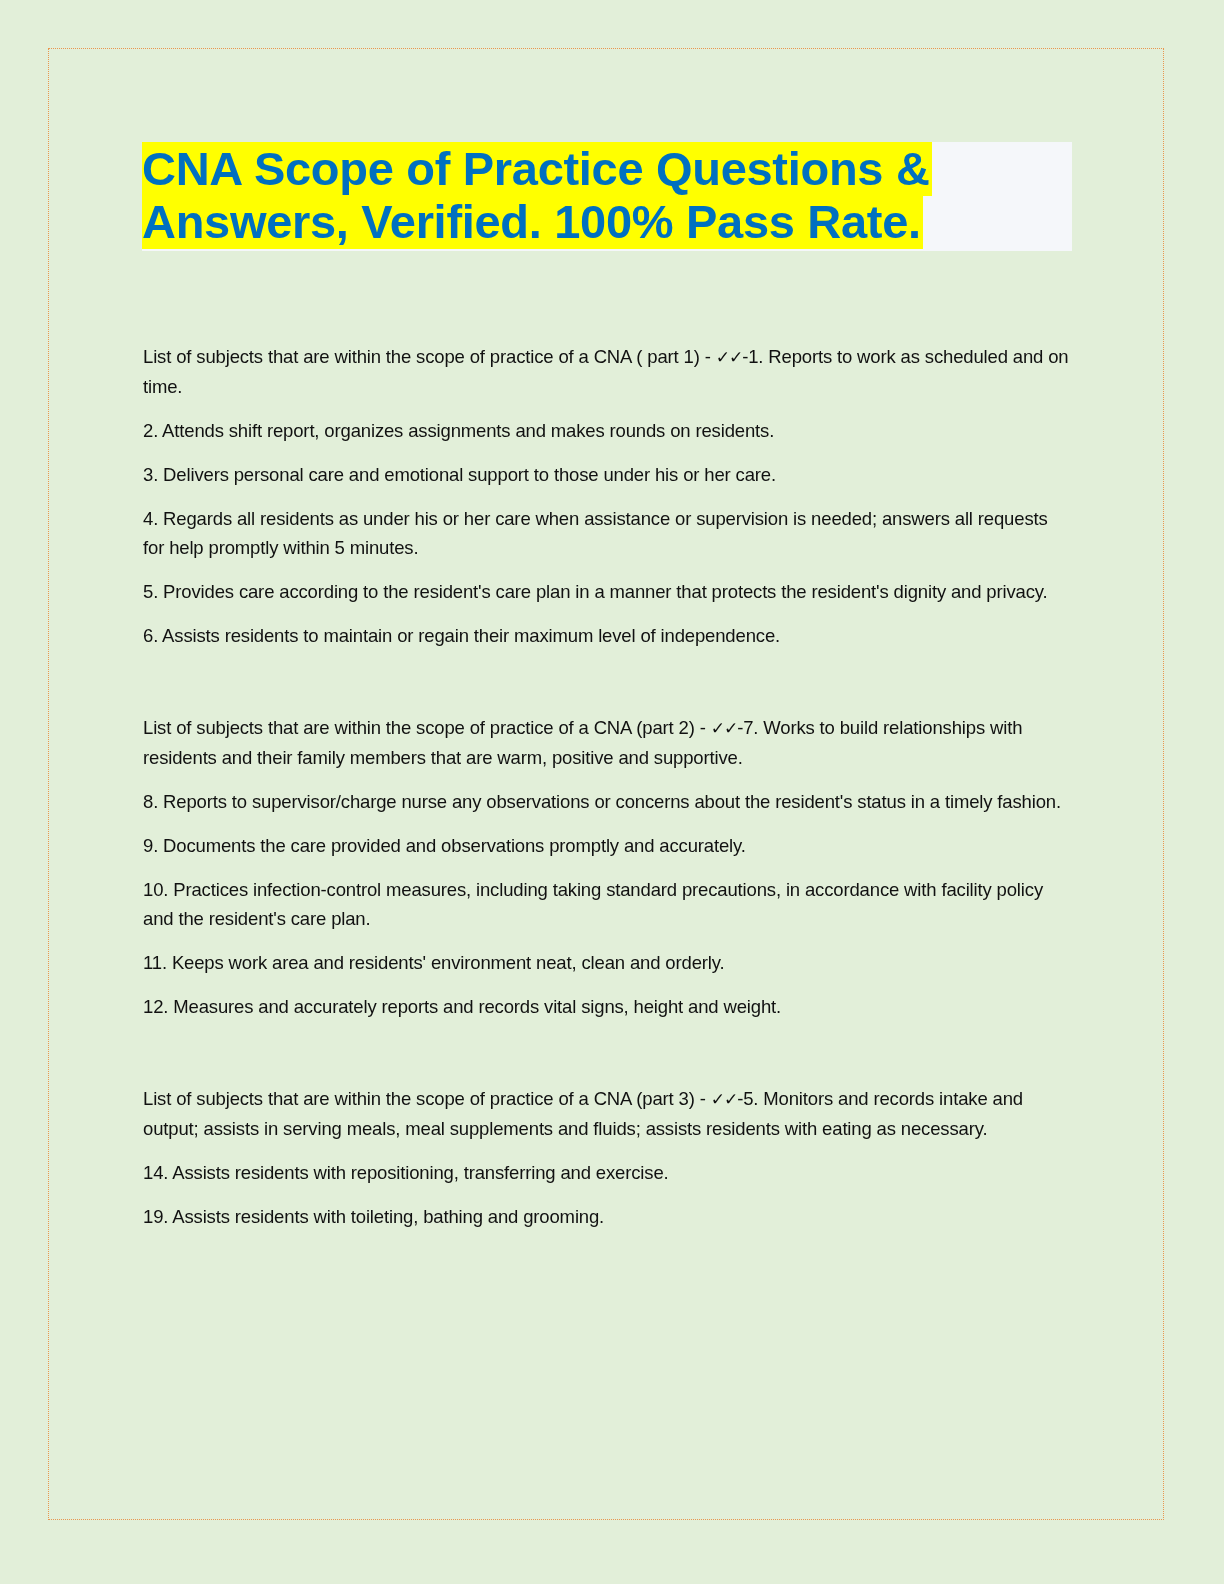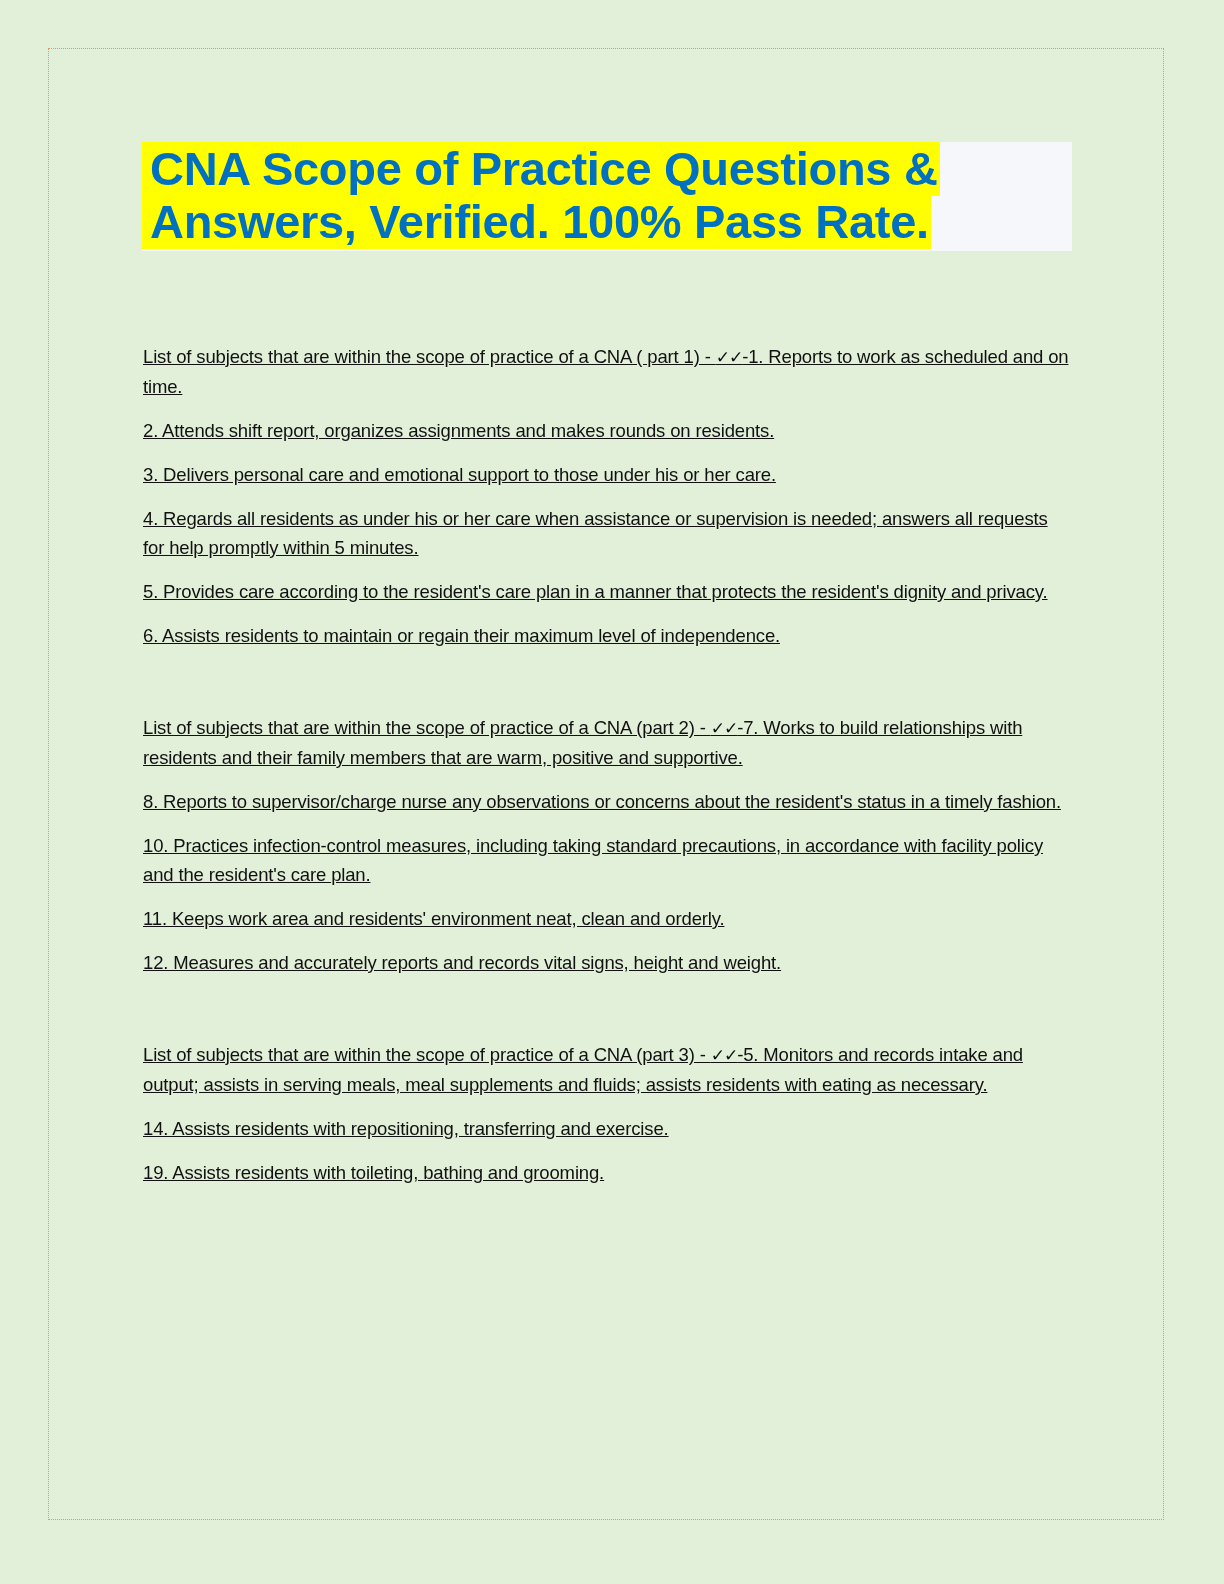--- a/index.html
+++ b/index.html
@@ -35,35 +35,34 @@
       margin: 0;
       font-family: "Liberation Sans", sans-serif;
       font-weight: bold;
       font-size: 47px;
       line-height: 53px;
       color: #0070c0;
       letter-spacing: -0.3px;
     }
     .title .hl {
       background: #ffff00;
-      padding: 0 2px 1px 8px;
+      padding: 0 2px 1px 0;
       box-decoration-break: clone;
       -webkit-box-decoration-break: clone;
     }
     .content {
       position: absolute;
       left: 143px;
       top: 342px;
       width: 930px;
       font-family: "Liberation Sans", sans-serif;
       font-size: 18.5px;
       line-height: 29px;
       color: #111;
       letter-spacing: -0.15px;
-      text-decoration: underline;
     }
     .para {
       margin: 0 0 15px 0;
     }
     .section-gap {
       height: 48px;
     }
     .check {
       font-family: "DejaVu Sans", sans-serif;
       font-weight: bold;
@@ -89,20 +88,21 @@
     <p class="para">4. Regards all residents as under his or her care when assistance or supervision is needed; answers all requests for help promptly within 5 minutes.</p>
     <p class="para">5. Provides care according to the resident's care plan in a manner that protects the resident's dignity and privacy.</p>
     <p class="para">6. Assists residents to maintain or regain their maximum level of independence.</p>
   </div>
 
   <div class="section-gap"></div>
 
   <div>
     <p class="para"><span>List of subjects that are within the scope of practice of a CNA (part 2) - </span><span class="check">✓✓</span><span>-7. Works to build relationships with residents and their family members that are warm, positive and supportive.</span></p>
     <p class="para">8. Reports to supervisor/charge nurse any observations or concerns about the resident's status in a timely fashion.</p>
+    <p class="para">9. Documents the care provided and observations promptly and accurately.</p>
     <p class="para">10. Practices infection-control measures, including taking standard precautions, in accordance with facility policy and the resident's care plan.</p>
     <p class="para">11. Keeps work area and residents' environment neat, clean and orderly.</p>
     <p class="para">12. Measures and accurately reports and records vital signs, height and weight.</p>
   </div>
 
   <div class="section-gap"></div>
 
   <div>
     <p class="para"><span>List of subjects that are within the scope of practice of a CNA (part 3) - </span><span class="check">✓✓</span><span>-5. Monitors and records intake and output; assists in serving meals, meal supplements and fluids; assists residents with eating as necessary.</span></p>
     <p class="para">14. Assists residents with repositioning, transferring and exercise.</p>

